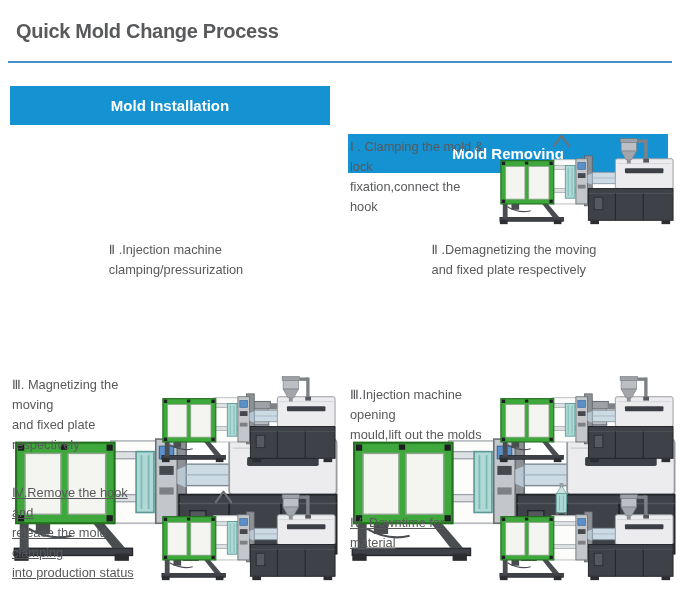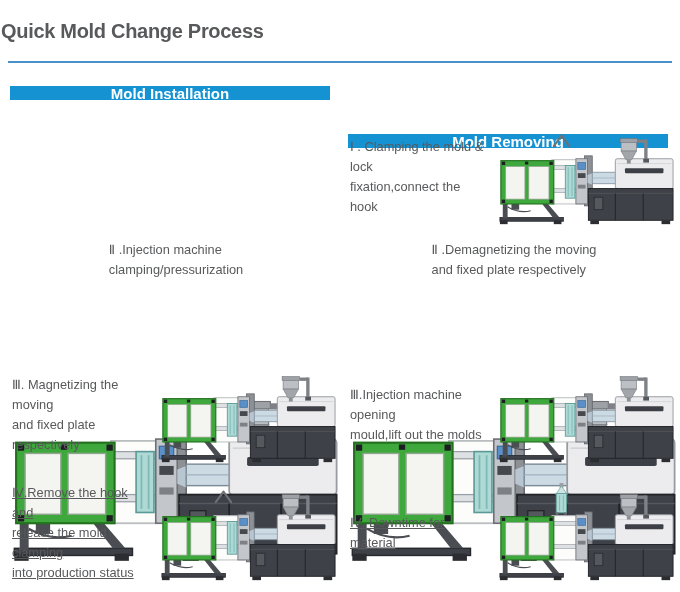--- a/index.html
+++ b/index.html
@@ -5,30 +5,30 @@
   html,body{margin:0;padding:0;background:#ffffff;}
   .page{
     position:relative;
     width:680px;height:592px;
     background:#ffffff;
     font-family:"Liberation Sans", sans-serif;
     color:var(--text-gray,#58595b);
     overflow:hidden;
   }
   .page-title{
-    position:absolute;left:1px;top:20px;
+    position:absolute;left:16px;top:20px;
     font-size:20px;font-weight:700;letter-spacing:-0.3px;
     color:var(--text-gray,#58595b);
   }
   .divider{
     position:absolute;left:8px;right:8px;top:61px;height:2px;
     background:var(--divider-blue,#4a90c8);
   }
   .banner{
-    position:absolute;top:86px;height:14px;width:320px;
+    position:absolute;top:86px;height:39px;width:320px;
     background:var(--accent-blue,#1592d2);
     color:#ffffff;font-size:15px;font-weight:700;
     display:flex;align-items:center;justify-content:center;
   }
   .banner.left{left:10px;}
   .banner.right{left:348px;margin-top:48px;}
   .cell{
     position:absolute;width:332px;height:114px;
     display:flex;align-items:center;
   }

